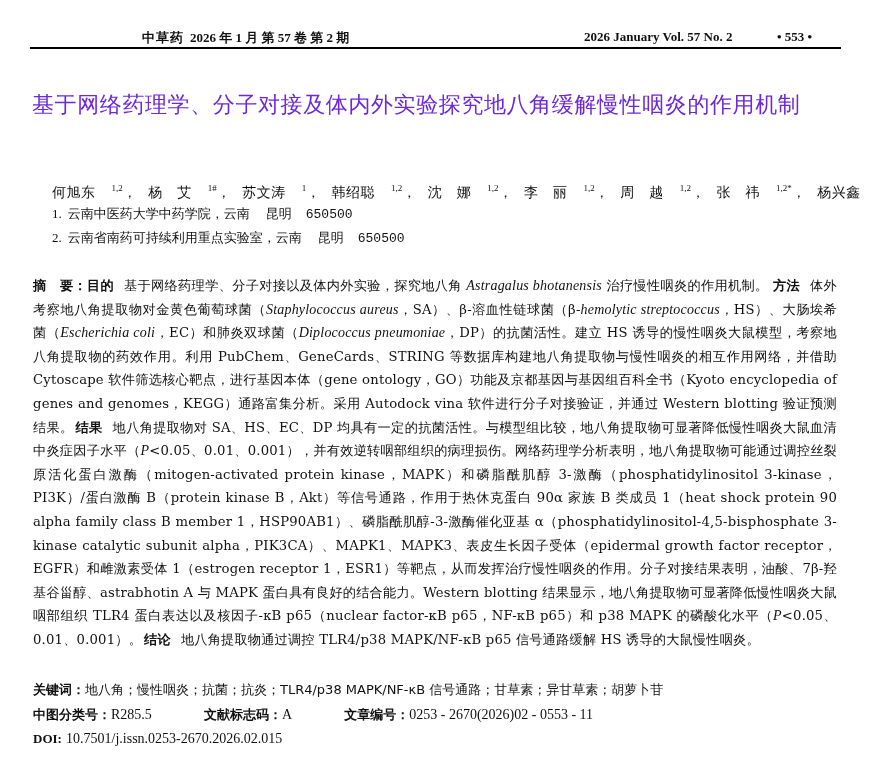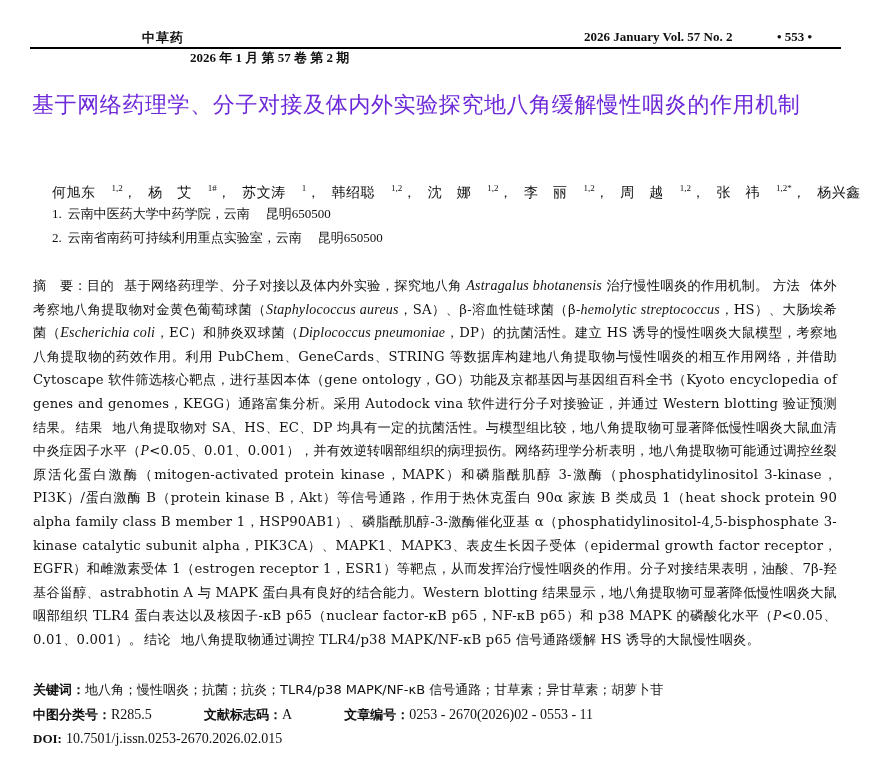--- a/index.html
+++ b/index.html
@@ -7,21 +7,21 @@
       width: 875px; height: 766px; position: relative; overflow: hidden;
       font-family: "DejaVu Serif", "Liberation Serif", serif;
       color: #111111;
     }
     .header {
       position: absolute; left: 22px; top: 26px; width: 810px; height: 20px;
       font-family: Liberation Serif, serif; font-size: 13px; font-weight: bold;
       white-space: nowrap;
     }
     .header .journal-cn { position: absolute; left: 120px; top: 3px; letter-spacing: 1px; }
-    .header .issue-cn { position: absolute; left: 168px; top: 3px; margin-top: 20px; }
+    .header .issue-cn { position: absolute; left: 168px; top: 3px; }
     .header .journal-en { position: absolute; left: 342px; top: 3px; font-style: italic; }
     .header .issue-en { position: absolute; left: 562px; top: 3px; }
     .header .page-num { position: absolute; left: 755px; top: 3px; }
     .header-rule { position: absolute; left: 30px; top: 47px; width: 811px; height: 2px; background: #000; }
 
     .title {
       position: absolute; left: 32px; top: 88px; width: 810px;
       font-family: "DejaVu Sans", "Liberation Sans", sans-serif;
       font-size: 22px; line-height: 34px; letter-spacing: 0.6px; color: #6d28d9;
     }
@@ -29,27 +29,27 @@
     .authors {
       position: absolute; left: 52px; top: 178px; width: 820px;
       font-size: 14px; line-height: 20px; white-space: nowrap; letter-spacing: 0.5px;
     }
     .authors sup { font-family: "Liberation Serif", serif; font-size: 9px; vertical-align: 6px; margin-left: 16px; letter-spacing: 0; }
     .authors .sep { margin-right: 6px; }
 
     .affil { position: absolute; left: 52px; width: 600px; font-size: 13px; line-height: 20px; white-space: nowrap; }
     .affil .num { font-family: "Liberation Serif", serif; margin-right: 6px; }
     .affil .city { margin-left: 16px; }
-    .affil .zip { font-family: Liberation Serif, serif; }
+    .affil .zip { font-family: Liberation Mono, monospace; margin-left: 14px; }
 
     .abstract {
       position: absolute; left: 33px; top: 274px; width: 804px;
       font-size: 13.2px; line-height: 23.6px; text-align: justify; letter-spacing: 0.2px;
     }
-    .abstract .lbl { font-family: "DejaVu Sans", "Liberation Sans", sans-serif; font-weight: normal; margin-right: 10px; }
+    .abstract .lbl { font-family: "DejaVu Sans", "Liberation Sans", sans-serif; font-weight: bold; margin-right: 10px; }
     .abstract i { font-family: "Liberation Serif", serif; font-size: 14px; }
 
     .meta {
       position: absolute; left: 33px; width: 820px; font-size: 13px; line-height: 20px; white-space: nowrap;
       font-family: "DejaVu Sans", "Liberation Sans", sans-serif;
     }
     .meta .en { font-family: "Liberation Serif", serif; font-size: 14px; }
     .meta .lbl { font-weight: bold; }
     .meta .gap { display: inline-block; width: 48px; }
     .doi .lbl { font-family: "Liberation Serif", serif; font-weight: bold; font-size: 13px; }

